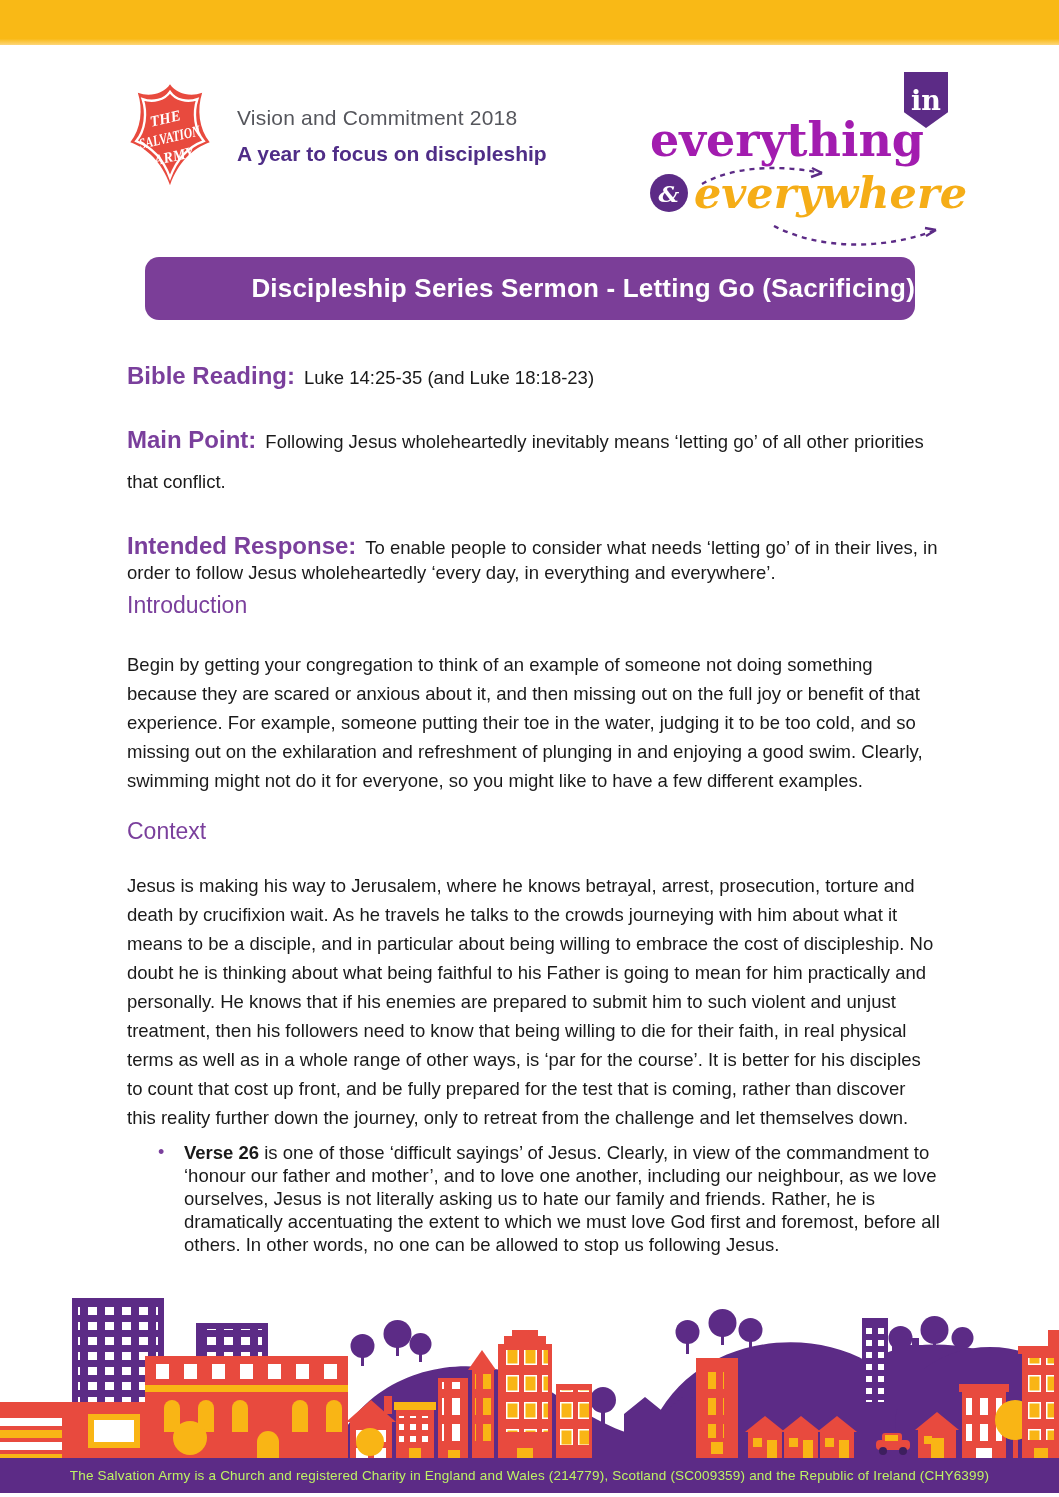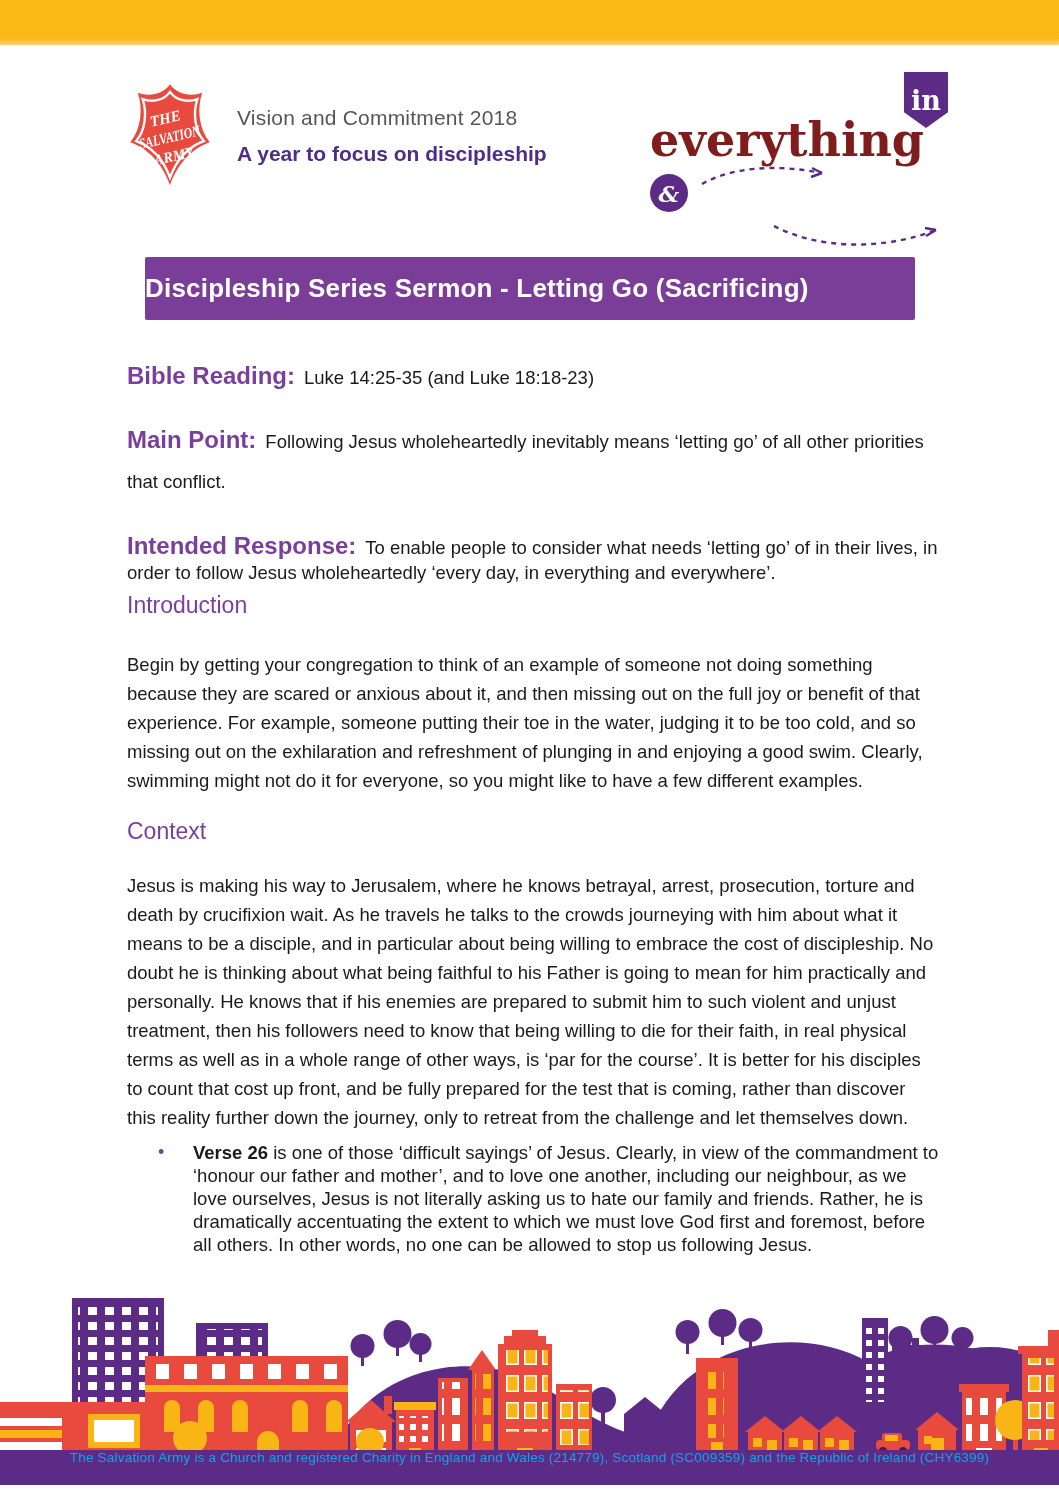--- a/index.html
+++ b/index.html
@@ -20,48 +20,48 @@
   .brand-tag{font-size:21px; font-weight:bold; color:#4f2d87; margin-top:12px;}
   
   .campaign{position:absolute; left:650px; top:76px; width:310px; height:170px;}
   .c-row1{position:absolute; left:28px; top:2px; font-family:"DejaVu Serif",serif;
           font-weight:bold; font-size:35px; color:#f5ad17; letter-spacing:1px;}
   .c-pennant{position:absolute; right:12px; top:-4px; width:44px; height:56px; background:#5c2b86;
           clip-path:polygon(0 0,100% 0,100% 72%,50% 100%,0 72%);
           display:flex; justify-content:center; color:#fff;
           font-family:"DejaVu Serif",serif; font-weight:bold; font-size:27px; padding-top:13px; box-sizing:border-box;}
   .c-row2{position:absolute; left:0px; top:37px; font-family:"DejaVu Serif",serif;
-          font-weight:bold; font-size:46px; color:#7f1d1d; letter-spacing:0px;}
+          font-weight:bold; font-size:46px; color:#a21caf; letter-spacing:0px;}
   .c-amp{position:absolute; left:0px; top:98px; width:38px; height:38px; border-radius:50%;
          background:#5c2b86; color:#fff; display:flex; align-items:center; justify-content:center;
          font-family:"DejaVu Serif",serif; font-style:italic; font-weight:bold; font-size:23px;}
   .c-row3{position:absolute; left:44px; top:92px; font-family:"DejaVu Serif",serif;
           font-style:italic; font-weight:bold; font-size:43px; color:#f5ad17;}
   .c-arrow{position:absolute;}
   
   .banner{
     position:absolute; left:145px; top:257px; width:770px; height:63px;
-    background:#7b3e98; border-radius:2px;
-    display:flex; align-items:center; justify-content:flex-start;
+    background:#7b3e98; border-radius:14px;
+    display:flex; align-items:center; justify-content:flex-end;
     color:#ffffff; font-weight:bold; font-size:26px; letter-spacing:.2px;
   }
   
   .sec{position:absolute; left:127px; width:812px; font-size:18.5px; line-height:29px;}
   .lab{color:#7a3f9c; font-weight:bold; font-size:24px; margin-right:9px;}
   .hd{position:absolute; left:127px; color:#7a3f9c; font-weight:normal; font-size:23px;}
   .bullet-row{position:absolute; left:158px; width:784px; font-size:18.5px; line-height:23px;}
   .bullet-dot{position:absolute; left:0; top:0px; color:#7a3f9c; font-size:18px;}
-  .bullet-text{display:block; margin-left:35px;}
+  .bullet-text{display:block; margin-left:26px;}
   b.inline{font-weight:bold;}
   
   .city{position:absolute; left:0; top:1290px; width:1059px; height:172px;}
   .footer{
-    position:absolute; left:0; bottom:12px; width:100%; height:35px; background:#5c2b86;
-    display:flex; justify-content:center;
-    color:#0ea5e9; font-size:13.5px; letter-spacing:.2px;
+    position:absolute; left:0; bottom:4px; width:100%; height:35px; background:#5c2b86;
+    display:flex; align-items:center; justify-content:center;
+    color:#bef264; font-size:13.5px; letter-spacing:.2px;
   }
 </style>
 </head>
 <body>
 
 <div class="page">
 
   <div class="topbar"></div>
 
   <div class="shield-wrap">
@@ -82,20 +82,21 @@
   </div>
 
   <div class="campaign">
     <div class="c-pennant">
       <span>in</span>
     </div>
     <div class="c-row2">everything</div>
     <div class="c-amp">
       <span>&amp;</span>
     </div>
+    <div class="c-row3">everywhere</div>
     <svg class="c-arrow" style="left:48px;top:86px;" width="140" height="26" viewBox="0 0 140 26">
       <path d="M4 22 C34 5 78 2 124 11" fill="none" stroke="#5c2b86" stroke-width="2.4" stroke-dasharray="5 5"></path>
       <path d="M124 11 L114 6 M124 11 L113 15" fill="none" stroke="#5c2b86" stroke-width="2.4"></path>
     </svg>
     <svg class="c-arrow" style="left:118px;top:146px;" width="180" height="32" viewBox="0 0 180 32">
       <path d="M6 4 C52 28 116 28 168 8" fill="none" stroke="#5c2b86" stroke-width="2.4" stroke-dasharray="5 5"></path>
       <path d="M168 8 L157 6 M168 8 L158 14" fill="none" stroke="#5c2b86" stroke-width="2.4"></path>
     </svg>
   </div>
 

